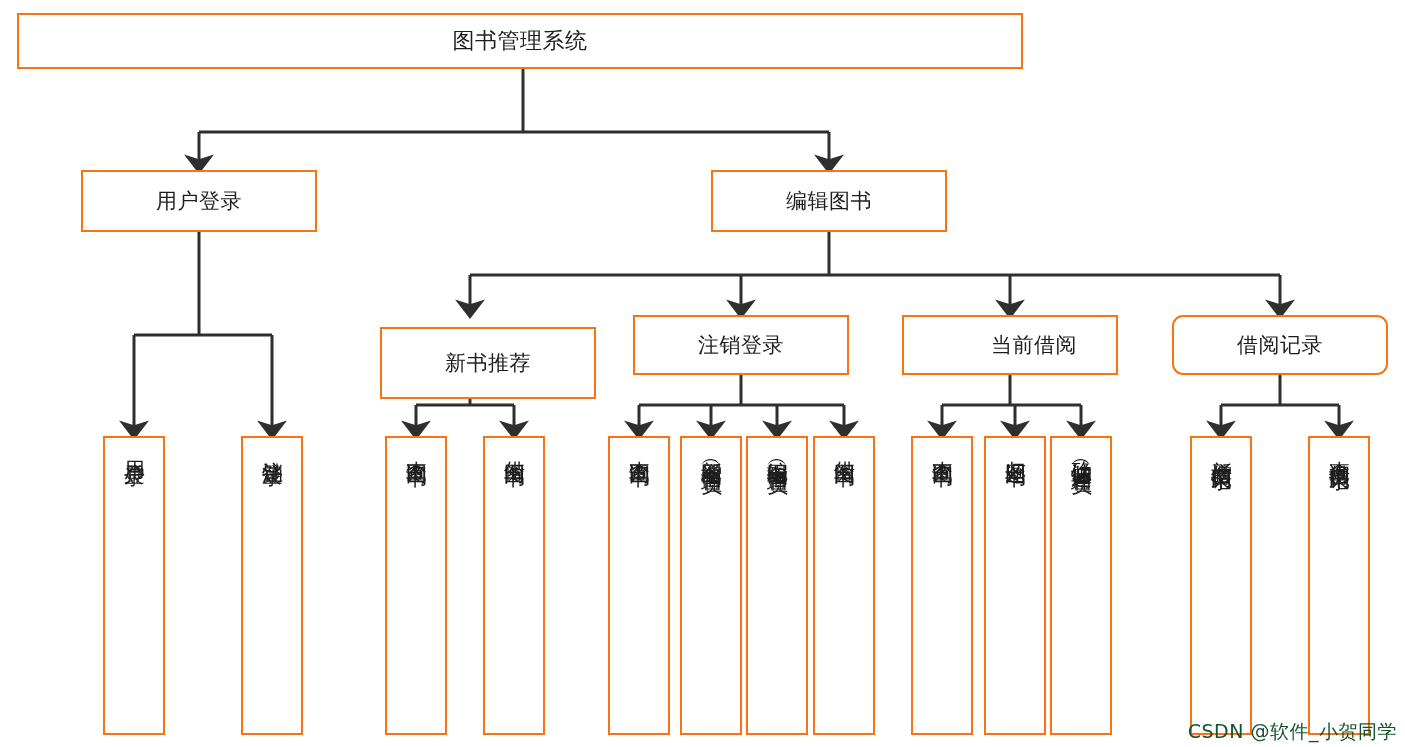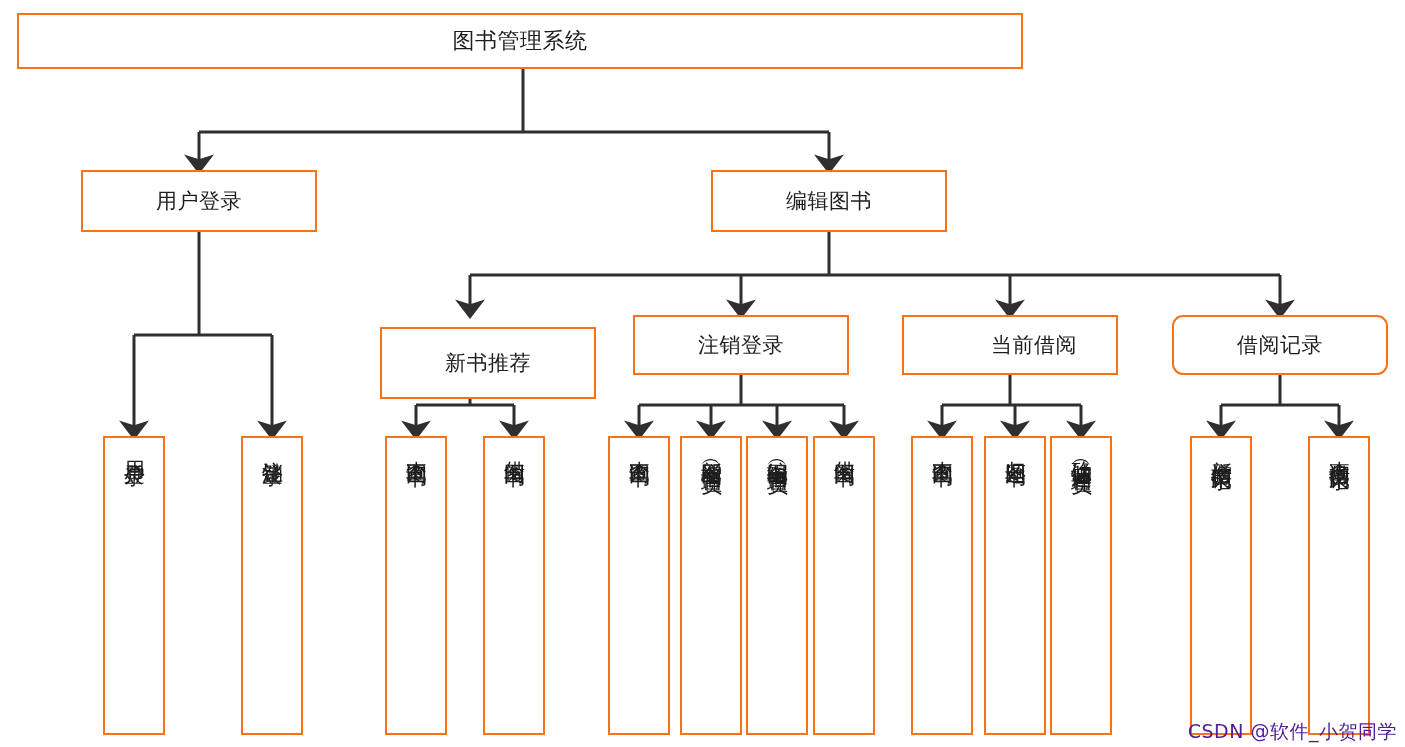--- a/index.html
+++ b/index.html
@@ -59,21 +59,21 @@
     font-size: 21px;
     line-height: 1.18;
     letter-spacing: 2px;
     max-height: 100%;
   }
   .node.root .node-label { font-size: 22px; }
   .watermark {
     position: absolute;
     right: 8px;
     bottom: 2px;
-    color: #4c1d95;
+    color: #14532d;
     font-size: 19px;
     letter-spacing: 0.5px;
     white-space: nowrap;
     user-select: none;
   }
 </style>
 </head>
 <body>
 
 <div id="diagram-root">

